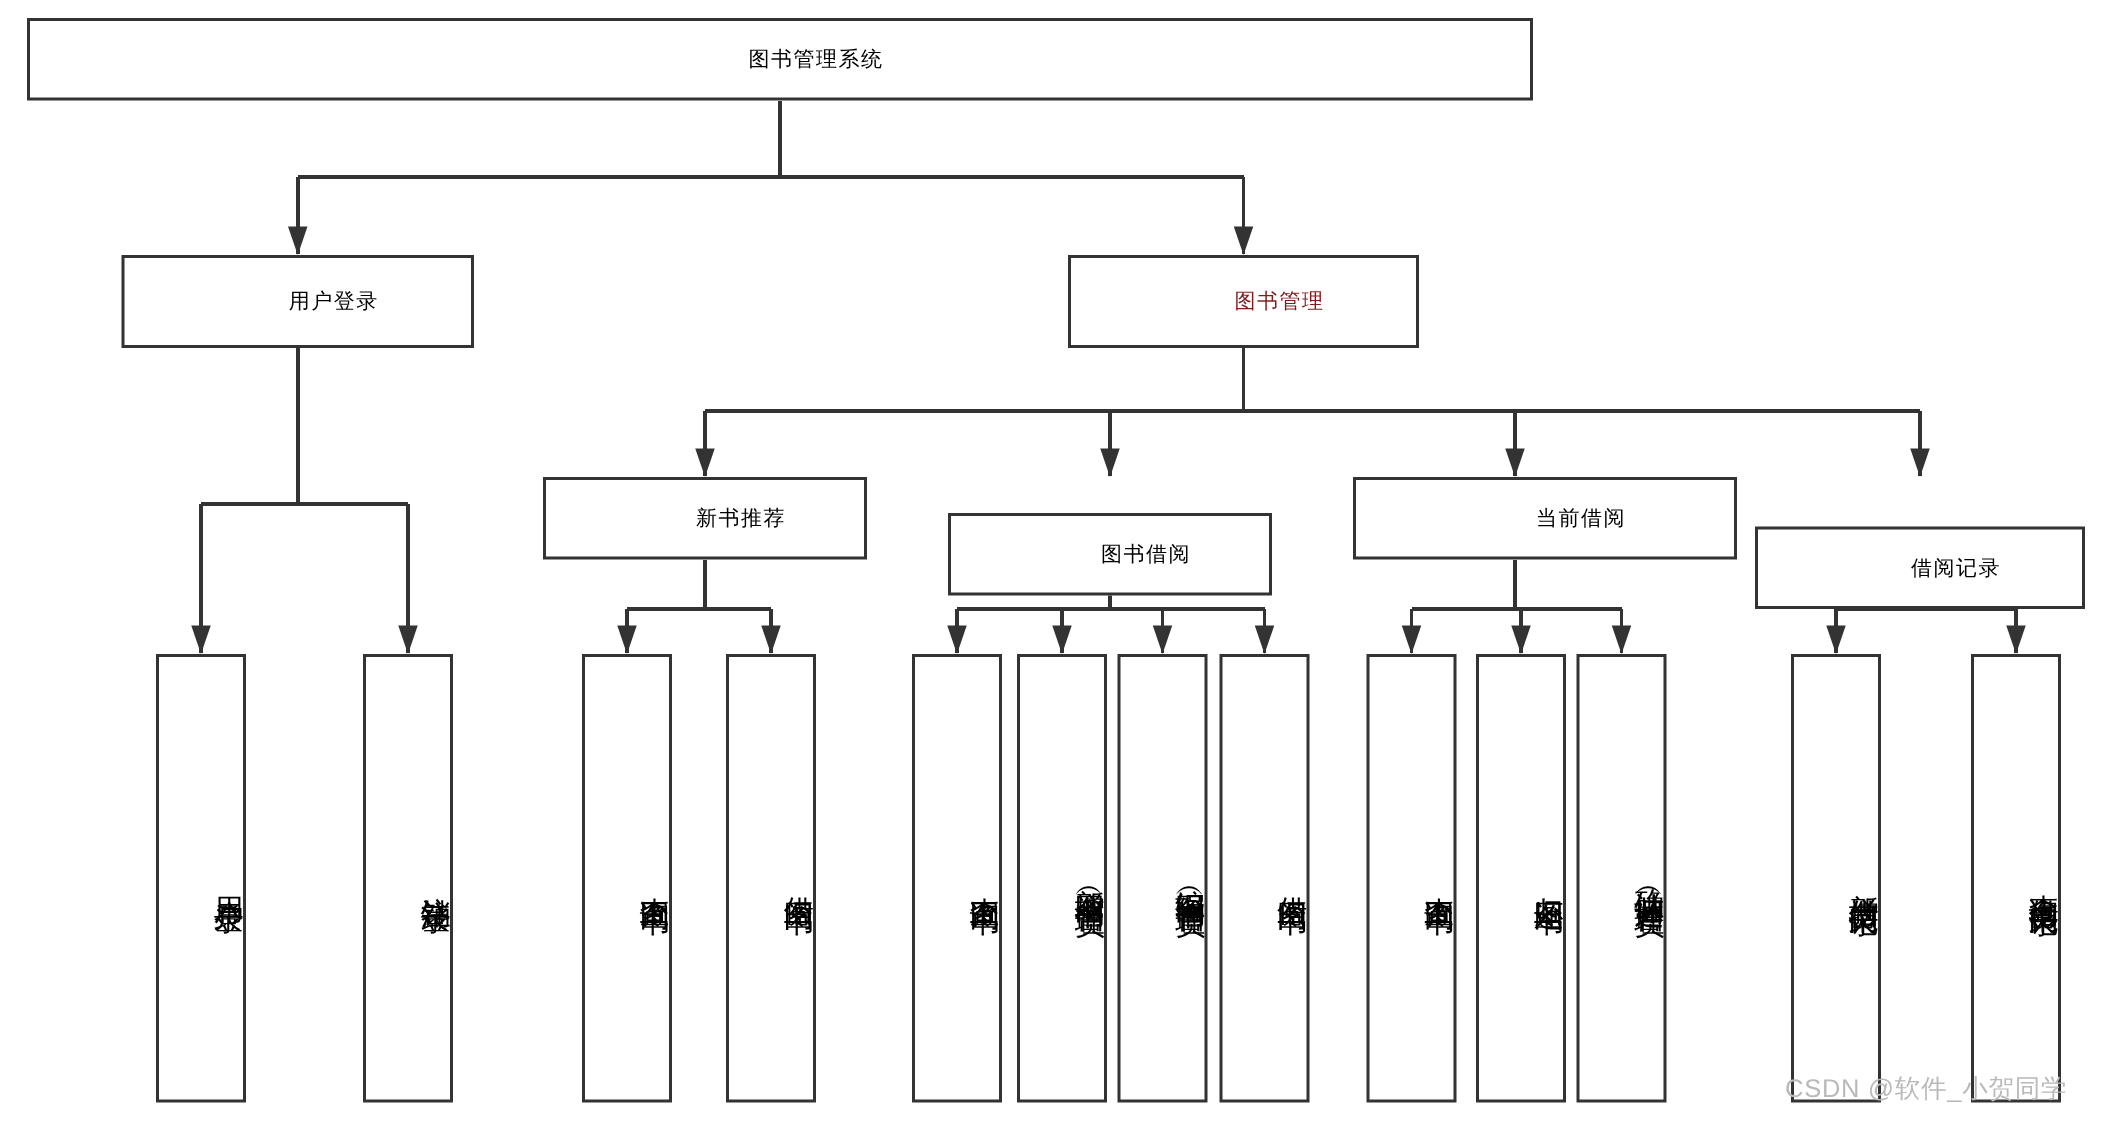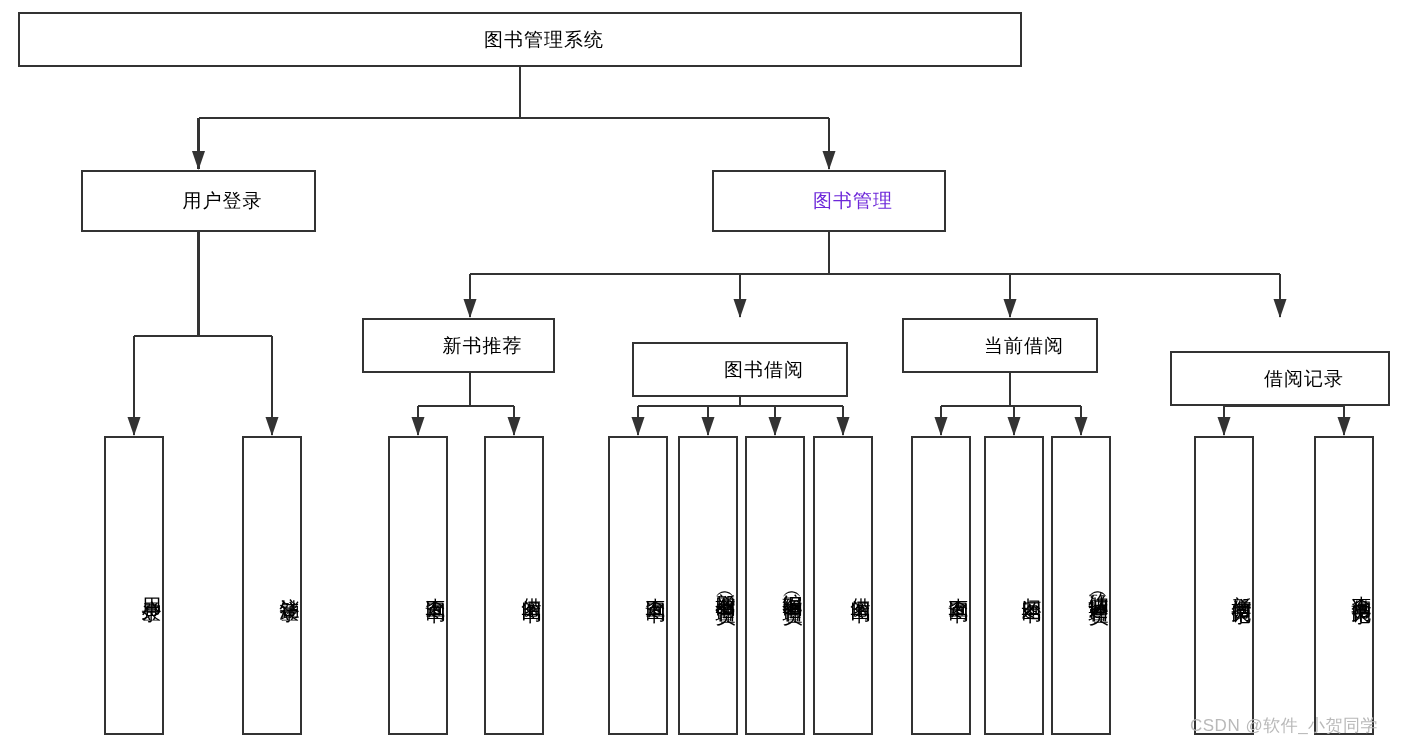--- a/index.html
+++ b/index.html
@@ -29,21 +29,21 @@
     box-sizing: border-box;
     border: 2px solid #333333;
     background: #ffffff;
     color: #000000;
     display: flex;
     align-items: center;
     justify-content: center;
     text-align: center;
   }
   .node.h {
-    font-size: 19px;
+    font-size: 14px;
     letter-spacing: 1px;
     padding-left: 48px;
   }
   .node.v {
     writing-mode: vertical-rl;
     text-orientation: upright;
     font-size: 20px;
     letter-spacing: 2px;
     line-height: 1.0;
     padding-top: 6px;
@@ -118,30 +118,30 @@
       <line x1="1344" y1="406" x2="1344" y2="435" stroke="#333333" stroke-width="2.6" shape-rendering="crispEdges"></line>
       <polygon points="1337.5,417 1350.5,417 1344,436" fill="#333333"></polygon>
     </svg>
   <div id="node-layer">
       <div class="node h" style="left: 18px; top: 12px; width: 1004px; height: 55px; border-color: rgb(51, 51, 51); background: rgb(255, 255, 255); color: rgb(0, 0, 0);">
         <span>图书管理系统</span>
       </div>
       <div class="node h" style="left: 81px; top: 170px; width: 235px; height: 62px; border-color: rgb(51, 51, 51); background: rgb(255, 255, 255); color: rgb(0, 0, 0);">
         <span>用户登录</span>
       </div>
-      <div class="node h" style="left: 712px; top: 170px; width: 234px; height: 62px; border-color: rgb(51, 51, 51); background: rgb(255, 255, 255); color: #6d28d9;">
+      <div class="node h" style="left: 712px; top: 170px; width: 234px; height: 62px; border-color: rgb(51, 51, 51); background: rgb(255, 255, 255); color: #7f1d1d;">
         <span>图书管理</span>
       </div>
-      <div class="node h" style="left: 362px; top: 318px; width: 193px; height: 55px; border-color: rgb(51, 51, 51); background: rgb(255, 255, 255); color: rgb(0, 0, 0);">
+      <div class="node h" style="left: 362px; top: 318px; width: 216px; height: 55px; border-color: rgb(51, 51, 51); background: rgb(255, 255, 255); color: rgb(0, 0, 0);">
         <span>新书推荐</span>
       </div>
       <div class="node h" style="left: 632px; top: 318px; width: 216px; height: 55px; border-color: rgb(51, 51, 51); background: rgb(255, 255, 255); color: rgb(0, 0, 0); margin-top: 24px;">
         <span>图书借阅</span>
       </div>
-      <div class="node h" style="left: 902px; top: 318px; width: 196px; height: 55px; border-color: rgb(51, 51, 51); background: rgb(255, 255, 255); color: rgb(0, 0, 0);">
+      <div class="node h" style="left: 902px; top: 318px; width: 256px; height: 55px; border-color: rgb(51, 51, 51); background: rgb(255, 255, 255); color: rgb(0, 0, 0);">
         <span>当前借阅</span>
       </div>
       <div class="node h" style="left: 1170px; top: 318px; width: 220px; height: 55px; border-color: rgb(51, 51, 51); background: rgb(255, 255, 255); color: rgb(0, 0, 0); margin-top: 33px;">
         <span>借阅记录</span>
       </div>
       <div class="node v" style="left: 104px; top: 436px; width: 60px; height: 299px; border-color: rgb(51, 51, 51); background: rgb(255, 255, 255); color: rgb(0, 0, 0);">
         <span>用户登录</span>
       </div>
       <div class="node v" style="left: 242px; top: 436px; width: 60px; height: 299px; border-color: rgb(51, 51, 51); background: rgb(255, 255, 255); color: rgb(0, 0, 0);">
         <span>注销登录</span>

